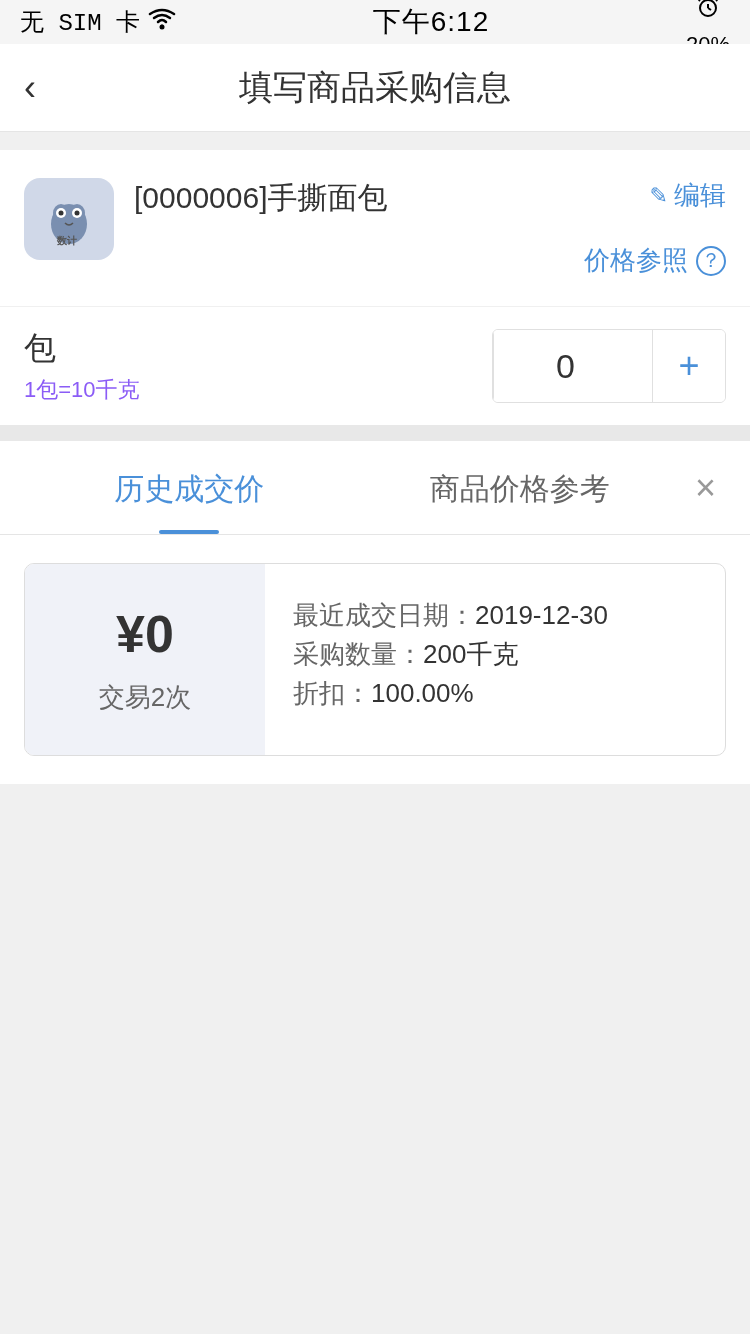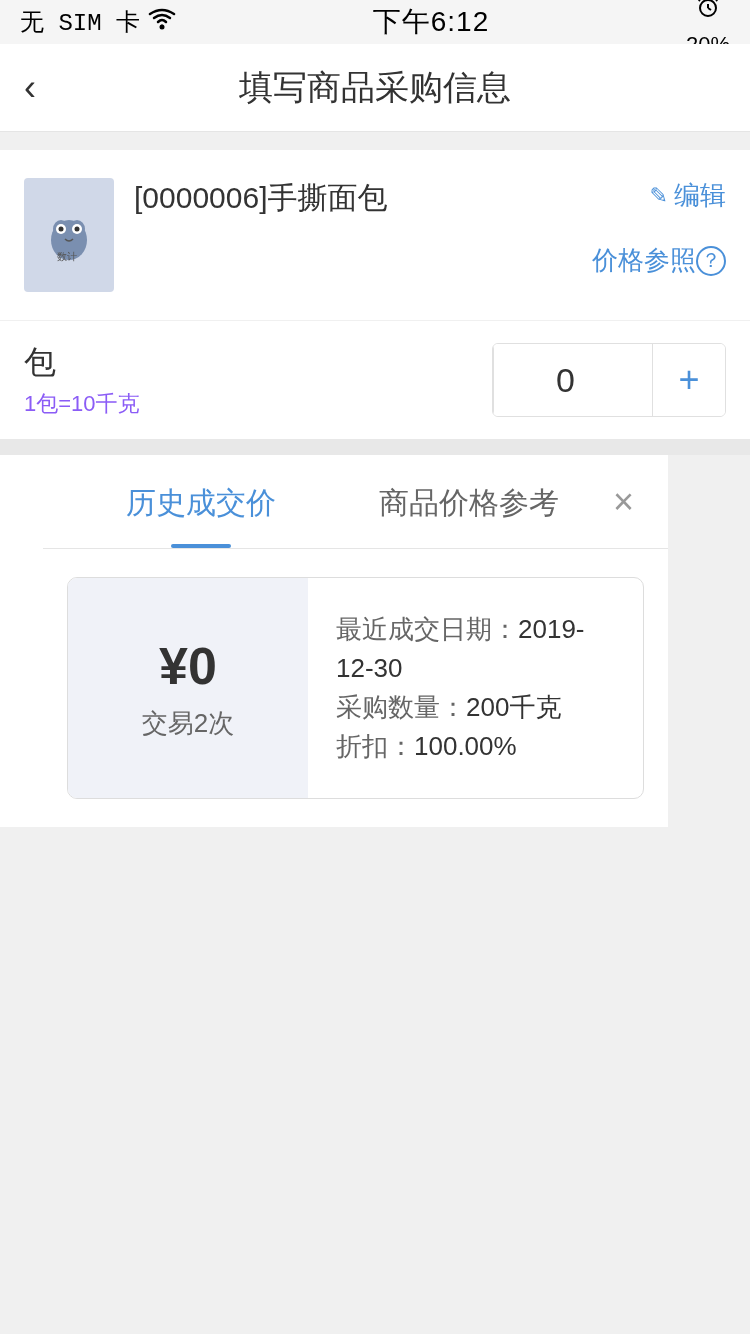--- a/index.html
+++ b/index.html
@@ -114,27 +114,28 @@
       align-items: flex-start;
       justify-content: space-between;
     }
     .product-left {
       display: flex;
       align-items: flex-start;
       gap: 20px;
     }
     .product-image {
       width: 90px;
-      height: 114px;
+      height: 82px;
       background: #d0d8e8;
-      border-radius: 4px;
+      border-radius: 16px;
       display: flex;
       align-items: center;
       justify-content: center;
       flex-shrink: 0;
+      font-weight: bold;
     }
     .owl-icon {
       width: 60px;
       height: 60px;
       position: relative;
     }
     .product-info {
       display: flex;
       flex-direction: column;
       gap: 20px;
@@ -175,20 +176,21 @@
       display: flex;
       align-items: center;
       gap: 6px;
       cursor: pointer;
     }
     .price-ref-btn {
       font-size: 26px;
       color: #4a90d9;
       display: flex;
       align-items: center;
+      gap: 8px;
       cursor: pointer;
     }
     .price-ref-info {
       width: 30px;
       height: 30px;
       border: 2px solid #4a90d9;
       border-radius: 50%;
       display: flex;
       align-items: center;
       justify-content: center;
@@ -253,23 +255,22 @@
 
     
     .divider-strip {
       width: 750px;
       height: 16px;
       background: #e8e8e8;
     }
 
     
     .tabs-section {
-      width: 668px;
-      background: #fff;
-      padding-left: 43px;
+      width: 750px;
+      background: #fff;
     }
     .tabs-header {
       display: flex;
       align-items: center;
       border-bottom: 1px solid #e5e5e5;
       padding: 0 24px;
       position: relative;
     }
     .tab-item {
       flex: 1;
@@ -321,21 +322,21 @@
       padding: 40px 20px;
     }
     .trade-price {
       font-size: 52px;
       font-weight: 600;
       color: #333;
     }
     .trade-count {
       font-size: 26px;
       color: #666;
-      margin-top: 10px;
+      margin-top: 16px;
     }
     .trade-right {
       flex: 1;
       padding: 32px 28px;
       display: flex;
       flex-direction: column;
       gap: 0;
     }
     .trade-detail-row {
       font-size: 26px;

